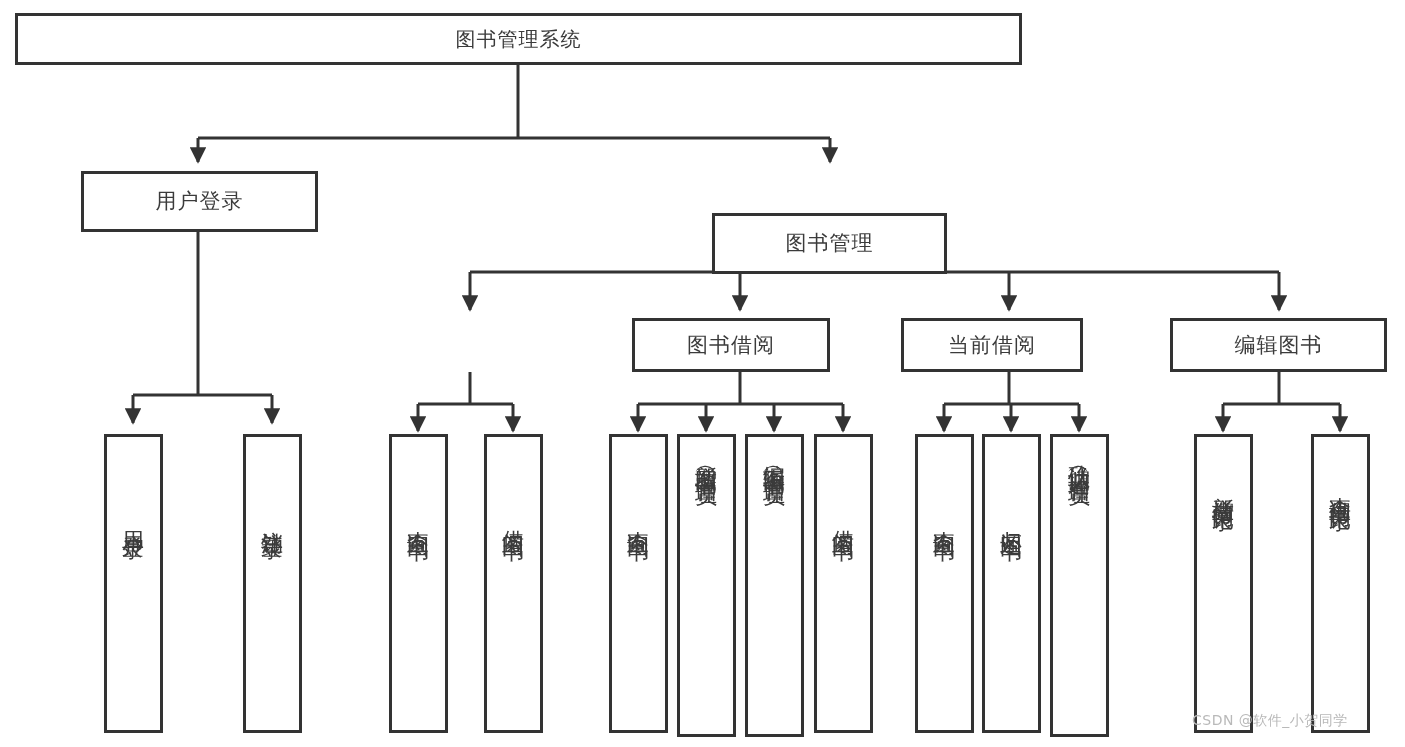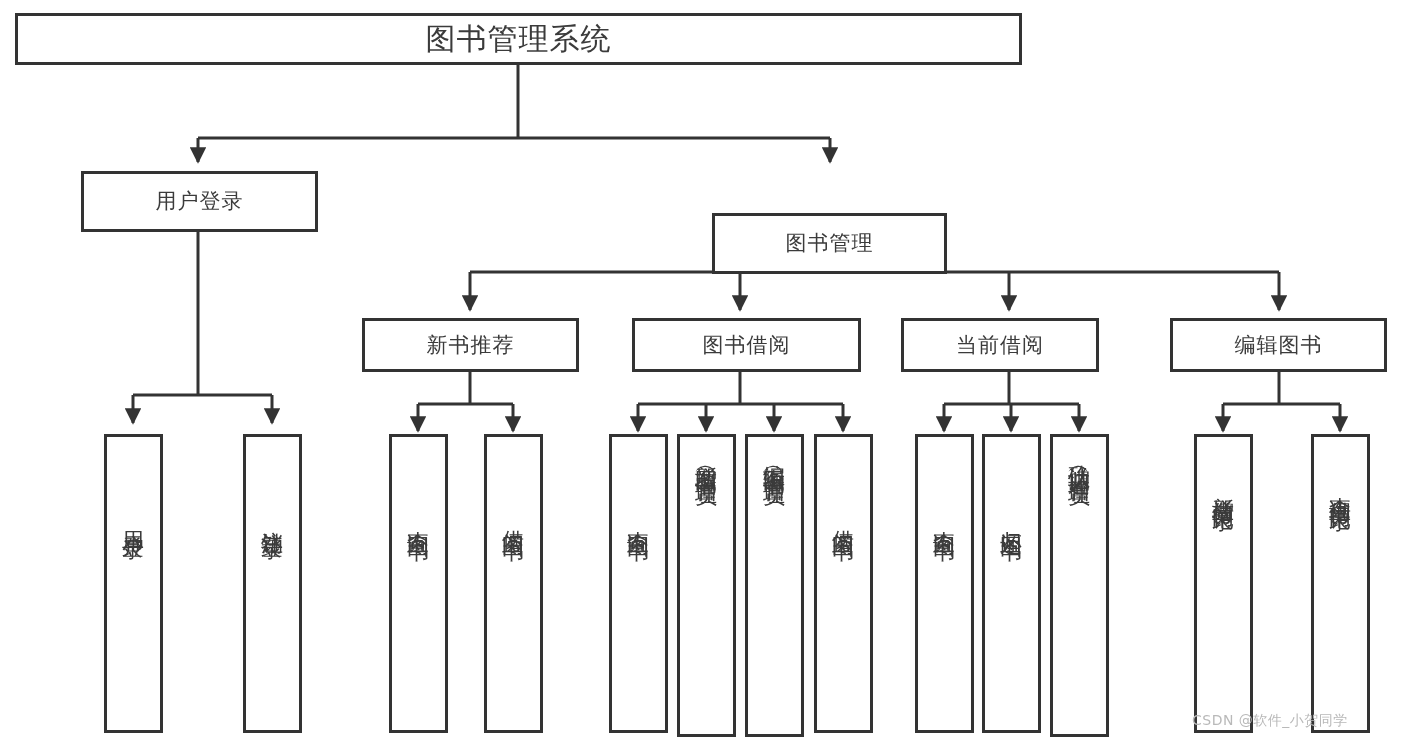--- a/index.html
+++ b/index.html
@@ -24,21 +24,21 @@
     justify-content:center;
     color:#3d3d3d;
   }
   .node .lbl{
     font-size:21px;
     line-height:1.15;
     letter-spacing:1px;
     white-space:nowrap;
     color:#3b3b3b;
   }
-  .node.root .lbl{font-size:30px;}
+  .node.root .lbl{font-size:20px;}
   .node.lvl2 .lbl{font-size:21px;}
 
   
   .node.leaf{
     border-width:3px;
     align-items:flex-start;
     justify-content:center;
     padding-top:14px;
   }
   .node.leaf .lbl{
@@ -122,27 +122,24 @@
     <span class="lbl">图书管理系统</span>
   </div>
 
   <div class="node lvl2" style="left:81px;top:171px;width:237px;height:61px;">
     <span class="lbl">用户登录</span>
   </div>
   <div class="node lvl2" style="left:712px;top:171px;width:235px;height:61px;margin-top:42px;">
     <span class="lbl">图书管理</span>
   </div>
 
-  <div class="node lvl2" style="left:362px;top:318px;width:217px;height:54px;">
-    <span class="lbl">新书推荐</span>
-  </div>
-  <div class="node lvl2" style="left:632px;top:318px;width:229px;height:54px;">
+  <div class="node lvl2" style="left:632px;top:318px;width:198px;height:54px;">
     <span class="lbl">图书借阅</span>
   </div>
-  <div class="node lvl2" style="left:901px;top:318px;width:198px;height:54px;">
+  <div class="node lvl2" style="left:901px;top:318px;width:182px;height:54px;">
     <span class="lbl">当前借阅</span>
   </div>
   <div class="node lvl2" style="left:1170px;top:318px;width:217px;height:54px;">
     <span class="lbl">编辑图书</span>
   </div>
 
   <div class="node leaf" style="left:104px;top:434px;width:59px;height:299px;padding-top:76px;">
     <span class="lbl">用户登录</span>
   </div>
   <div class="node leaf" style="left:243px;top:434px;width:59px;height:299px;padding-top:76px;">

